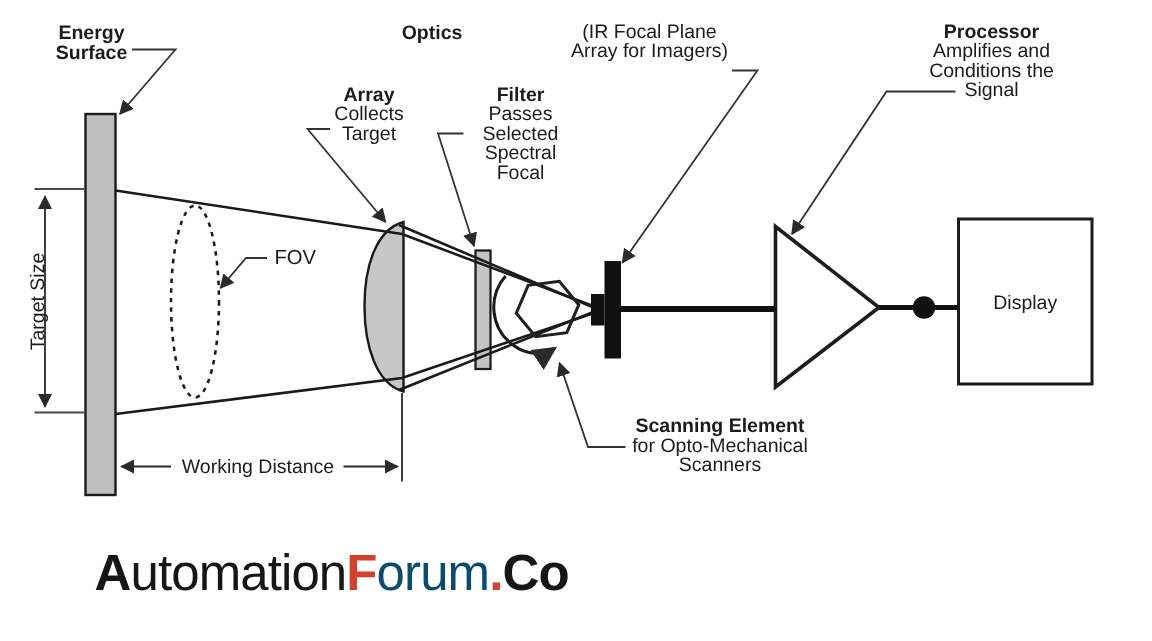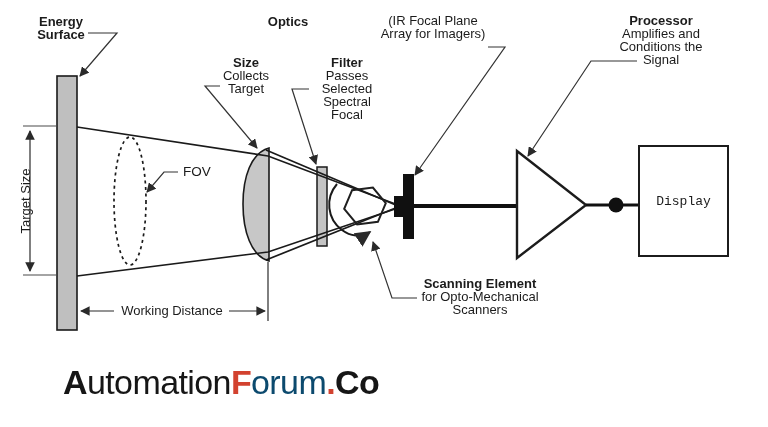--- a/index.html
+++ b/index.html
@@ -9,21 +9,21 @@
   }
   svg.layer{position:absolute;left:0;top:0;}
   .lbl{
     position:absolute;font-size:13px;line-height:13px;text-align:center;
     white-space:nowrap;color:#1b1b1b;
   }
   .c{transform:translateX(-50%);}
   .bold{font-weight:700;}
   .rot{transform:translate(-50%,-50%) rotate(-90deg);}
   .display-box-label{
-    width:89px;height:110px;display:flex;align-items:center;justify-content:center;font-family:Liberation Mono, monospace;
+    width:89px;height:110px;display:flex;align-items:center;justify-content:center;
   }
   .logo{
     position:absolute;font-size:34px;line-height:36px;letter-spacing:-0.6px;
     color:#161616;font-weight:400;white-space:nowrap;
   }
   .logo .b{font-weight:700;}
   .red{color:#d2422f;}
 </style>
 </head>
 <body>
@@ -81,21 +81,21 @@
   </svg>
 
   <div class="lbl c bold" style="left:61px;top:15px">
     <div>Energy</div>
     <div>Surface</div>
   </div>
 
   <div class="lbl c bold" style="left:288px;top:15px">Optics</div>
 
   <div class="lbl c" style="left:246px;top:56px">
-    <div class="bold">Size</div>
+    <div class="bold">Array</div>
     <div>Collects</div>
     <div>Target</div>
   </div>
 
   <div class="lbl c" style="left:347px;top:56px">
     <div class="bold">Filter</div>
     <div>Passes</div>
     <div>Selected</div>
     <div>Spectral</div>
     <div>Focal</div>

